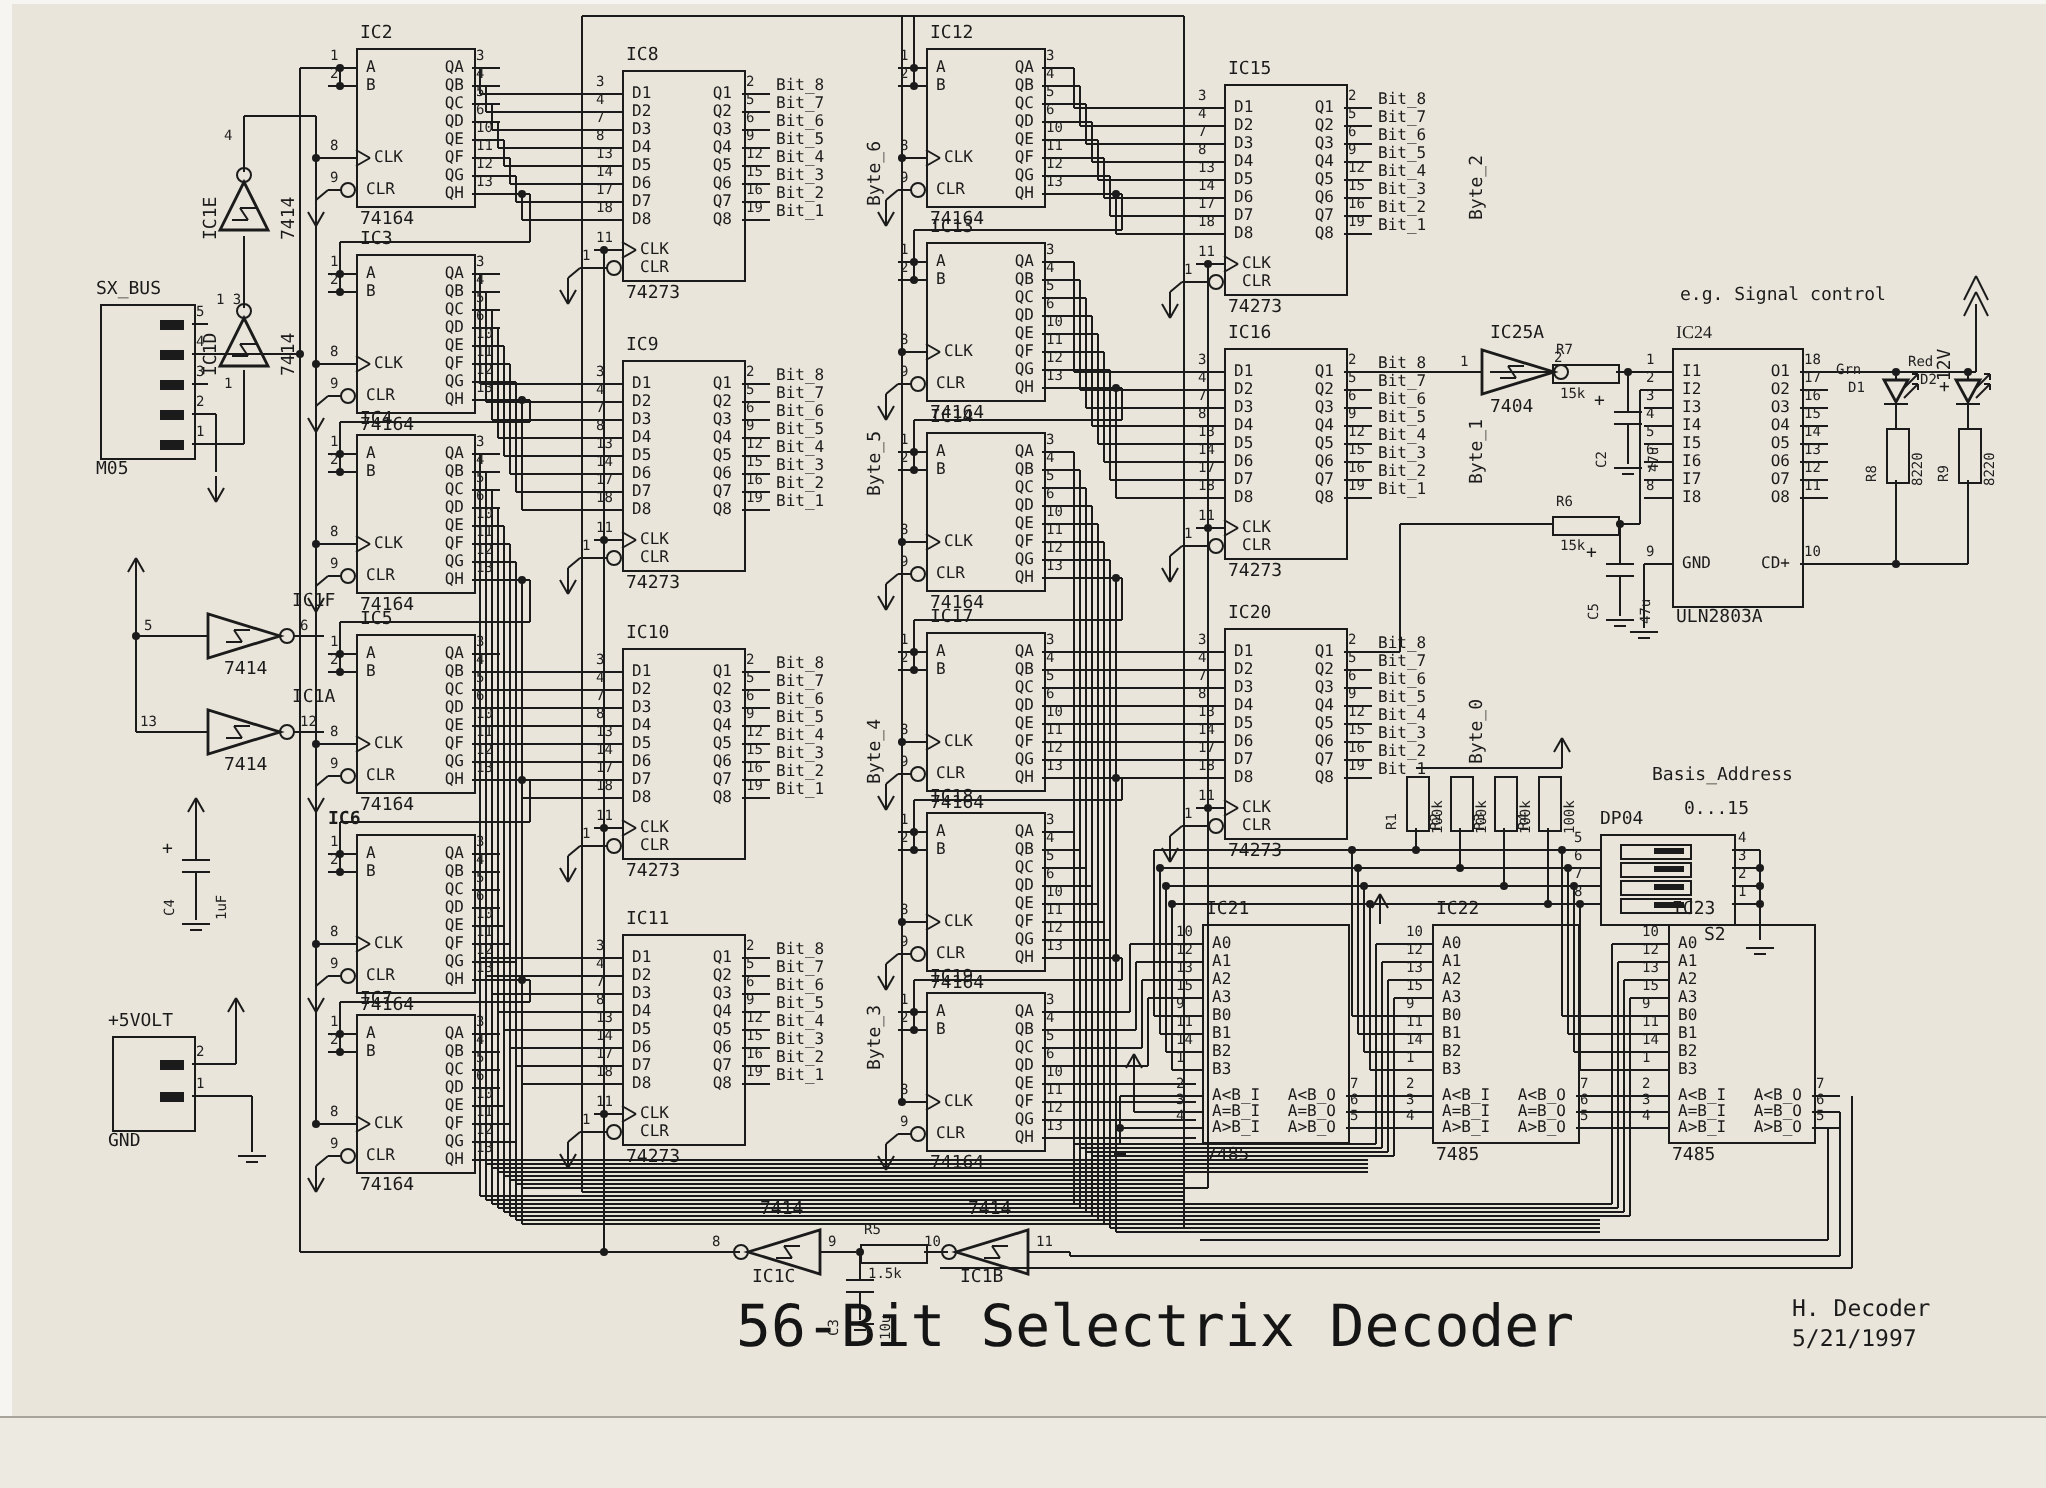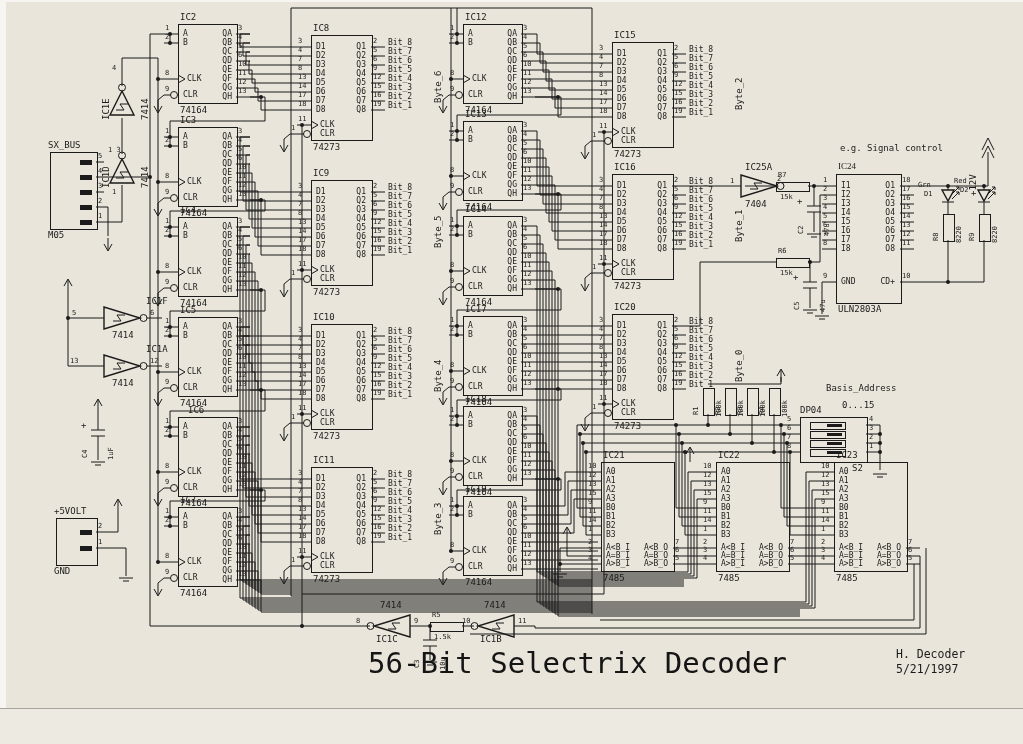--- a/index.html
+++ b/index.html
@@ -1250,21 +1250,21 @@
       <div class="t t7" style="left: 238px; top: 344px;">6</div>
       <div class="t" style="left: 208px; top: 349px; width: 24px; text-align: right;">QD</div>
       <div class="t t7" style="left: 238px; top: 353px;">10</div>
       <div class="t" style="left: 208px; top: 358px; width: 24px; text-align: right;">QE</div>
       <div class="t t7" style="left: 238px; top: 362px;">11</div>
       <div class="t" style="left: 208px; top: 367px; width: 24px; text-align: right;">QF</div>
       <div class="t t7" style="left: 238px; top: 371px;">12</div>
       <div class="t" style="left: 208px; top: 376px; width: 24px; text-align: right;">QG</div>
       <div class="t t7" style="left: 238px; top: 380px;">13</div>
       <div class="t" style="left: 208px; top: 385px; width: 24px; text-align: right;">QH</div>
-      <div class="t t9" style="left: 188px; top: 405px;">IC6</div>
+      <div class="t t9" style="left: 164px; top: 405px; font-weight: bold;">IC6</div>
       <div class="box" style="left: 178px; top: 417px; width: 58px; height: 78px;"></div>
       <div class="t t9" style="left: 180px; top: 498px;">74164</div>
       <div class="t t7" style="left: 165px; top: 417px;">1</div>
       <div class="t" style="left: 183px; top: 422px;">A</div>
       <div class="t t7" style="left: 165px; top: 426px;">2</div>
       <div class="t" style="left: 183px; top: 431px;">B</div>
       <div class="t t7" style="left: 165px; top: 462px;">8</div>
       <div class="t" style="left: 187px; top: 467px;">CLK</div>
       <div class="t t7" style="left: 165px; top: 478px;">9</div>
       <div class="t" style="left: 183px; top: 483px;">CLR</div>

